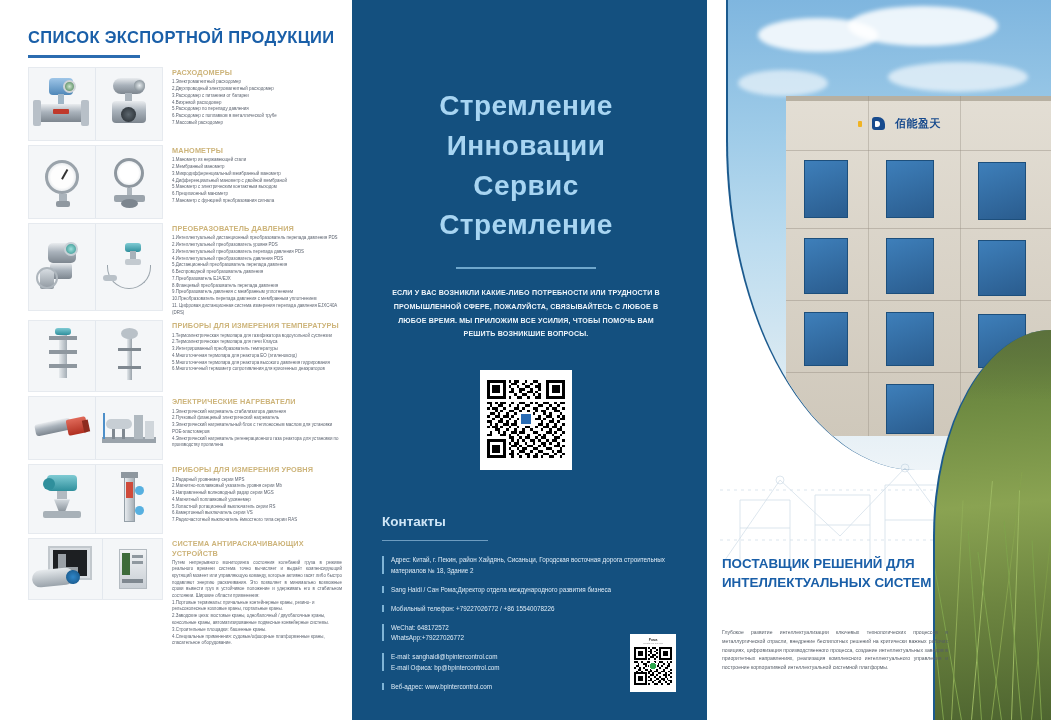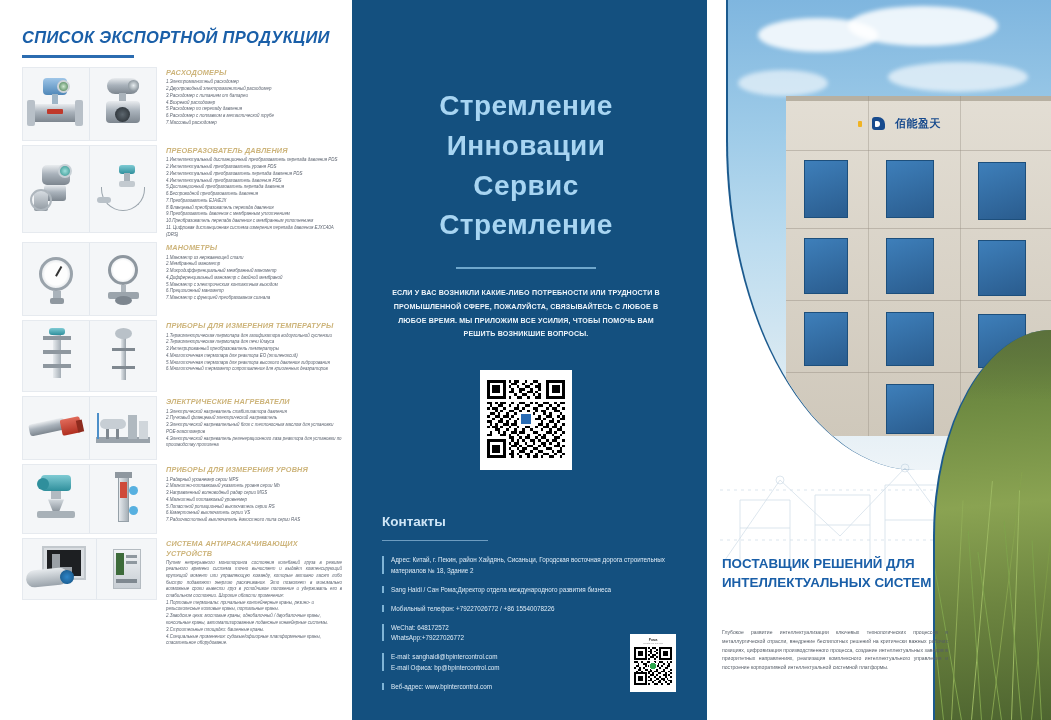--- a/index.html
+++ b/index.html
@@ -7,23 +7,22 @@
     width: 1051px; height: 720px;
     font-family: "Liberation Sans", "DejaVu Sans", sans-serif;
     background: #ffffff;
     overflow: hidden;
   }
   .page { position: relative; width: 1051px; height: 720px; display: flex; }
 
   
   .left-panel {
     width: 352px; height: 720px; position: relative;
-    background: #ffffff; padding: 28px 10px 0 22px;
+    background: #ffffff; padding: 28px 10px 0 28px;
     overflow: hidden;
-    font-style: italic;
   }
   .left-title {
     font-size: 16.5px; font-weight: bold; color: #1a5fa8;
     letter-spacing: 0.3px; line-height: 1.1;
   }
   .left-rule {
     width: 112px; height: 3px; background: #2b6cb0;
     margin-top: 9px; margin-bottom: 9px;
   }
   .prod-block { display: flex; margin-bottom: 4px; justify-content: flex-end; }
@@ -184,20 +183,53 @@
       <div class="prod-text">
         <div class="prod-head">РАСХОДОМЕРЫ</div>
         <div class="prod-list">
           <div>1.Электромагнитный расходомер</div>
           <div>2.Двухпроводный электромагнитный расходомер</div>
           <div>3.Расходомер с питанием от батареи</div>
           <div>4.Вихревой расходомер</div>
           <div>5.Расходомер по перепаду давления</div>
           <div>6.Расходомер с поплавком в металлической трубе</div>
           <div>7.Массовый расходомер</div>
+        </div>
+      </div>
+    </div>
+
+    <div class="prod-block">
+      <div class="prod-imgs" style="height:74px">
+        <div class="prod-img">
+          <div class="dev" style="width:50px;height:52px;position:relative">
+            <div class="circ" style="position:absolute;left:8px;top:4px;width:34px;height:34px;background:radial-gradient(circle,#fdfdfd 55%,#c3cbd2);border:3px solid #9aa3ab"></div>
+            <div style="position:absolute;left:24px;top:12px;width:1.5px;height:11px;background:#333;transform:rotate(30deg);transform-origin:bottom"></div>
+            <div style="position:absolute;left:22px;top:38px;width:8px;height:8px;background:#aab3bb"></div>
+            <div style="position:absolute;left:19px;top:45px;width:14px;height:6px;background:#8f98a0;border-radius:2px"></div>
+          </div>
+        </div>
+        <div class="prod-img">
+          <div class="dev" style="width:50px;height:52px;position:relative">
+            <div class="circ" style="position:absolute;left:10px;top:2px;width:30px;height:30px;background:radial-gradient(circle,#ffffff 55%,#ccd3d9);border:3px solid #8e979f"></div>
+            <div style="position:absolute;left:23px;top:32px;width:5px;height:8px;background:#aeb6bd"></div>
+            <div style="position:absolute;left:10px;top:39px;width:31px;height:7px;background:#9ba4ac;border-radius:2px"></div>
+            <div class="circ" style="position:absolute;left:17px;top:43px;width:17px;height:9px;background:#7d868f"></div>
+          </div>
+        </div>
+      </div>
+      <div class="prod-text">
+        <div class="prod-head">МАНОМЕТРЫ</div>
+        <div class="prod-list">
+          <div>1.Манометр из нержавеющей стали</div>
+          <div>2.Мембранный манометр</div>
+          <div>3.Микродифференциальный мембранный манометр</div>
+          <div>4.Дифференциальный манометр с двойной мембраной</div>
+          <div>5.Манометр с электрическим контактным выходом</div>
+          <div>6.Прецизионный манометр</div>
+          <div>7.Манометр с функцией преобразования сигнала</div>
         </div>
       </div>
     </div>
 
     <div class="prod-block">
       <div class="prod-imgs" style="height:88px">
         <div class="prod-img">
           <div class="dev" style="width:56px;height:56px;position:relative">
             <div class="body-h" style="position:absolute;left:14px;top:4px;width:28px;height:20px;border-radius:5px"></div>
             <div class="circ" style="position:absolute;left:30px;top:3px;width:14px;height:14px;background:radial-gradient(circle,#9fe0dd,#2d8f8a);border:2px solid #c8d0d6"></div>
@@ -223,53 +255,20 @@
           <div>2.Интеллектуальный преобразователь уровня PDS</div>
           <div>3.Интеллектуальный преобразователь перепада давления PDS</div>
           <div>4.Интеллектуальный преобразователь давления PDS</div>
           <div>5.Дистанционный преобразователь перепада давления</div>
           <div>6.Беспроводной преобразователь давления</div>
           <div>7.Преобразователь EJA/EJX</div>
           <div>8.Фланцевый преобразователь перепада давления</div>
           <div>9.Преобразователь давления с мембранным уплотнением</div>
           <div>10.Преобразователь перепада давления с мембранным уплотнением</div>
           <div>11. Цифровая дистанционная система измерения перепада давления EJXC40A (DRS)</div>
-        </div>
-      </div>
-    </div>
-
-    <div class="prod-block">
-      <div class="prod-imgs" style="height:74px">
-        <div class="prod-img">
-          <div class="dev" style="width:50px;height:52px;position:relative">
-            <div class="circ" style="position:absolute;left:8px;top:4px;width:34px;height:34px;background:radial-gradient(circle,#fdfdfd 55%,#c3cbd2);border:3px solid #9aa3ab"></div>
-            <div style="position:absolute;left:24px;top:12px;width:1.5px;height:11px;background:#333;transform:rotate(30deg);transform-origin:bottom"></div>
-            <div style="position:absolute;left:22px;top:38px;width:8px;height:8px;background:#aab3bb"></div>
-            <div style="position:absolute;left:19px;top:45px;width:14px;height:6px;background:#8f98a0;border-radius:2px"></div>
-          </div>
-        </div>
-        <div class="prod-img">
-          <div class="dev" style="width:50px;height:52px;position:relative">
-            <div class="circ" style="position:absolute;left:10px;top:2px;width:30px;height:30px;background:radial-gradient(circle,#ffffff 55%,#ccd3d9);border:3px solid #8e979f"></div>
-            <div style="position:absolute;left:23px;top:32px;width:5px;height:8px;background:#aeb6bd"></div>
-            <div style="position:absolute;left:10px;top:39px;width:31px;height:7px;background:#9ba4ac;border-radius:2px"></div>
-            <div class="circ" style="position:absolute;left:17px;top:43px;width:17px;height:9px;background:#7d868f"></div>
-          </div>
-        </div>
-      </div>
-      <div class="prod-text">
-        <div class="prod-head">МАНОМЕТРЫ</div>
-        <div class="prod-list">
-          <div>1.Манометр из нержавеющей стали</div>
-          <div>2.Мембранный манометр</div>
-          <div>3.Микродифференциальный мембранный манометр</div>
-          <div>4.Дифференциальный манометр с двойной мембраной</div>
-          <div>5.Манометр с электрическим контактным выходом</div>
-          <div>6.Прецизионный манометр</div>
-          <div>7.Манометр с функцией преобразования сигнала</div>
         </div>
       </div>
     </div>
 
     <div class="prod-block">
       <div class="prod-imgs" style="height:72px">
         <div class="prod-img">
           <div class="dev" style="width:50px;height:56px;position:relative">
             <div style="position:absolute;left:22px;top:2px;width:8px;height:48px;background:linear-gradient(90deg,#e7ebee,#a4adb5)"></div>
             <div style="position:absolute;left:12px;top:8px;width:28px;height:4px;background:#8e979f"></div>

